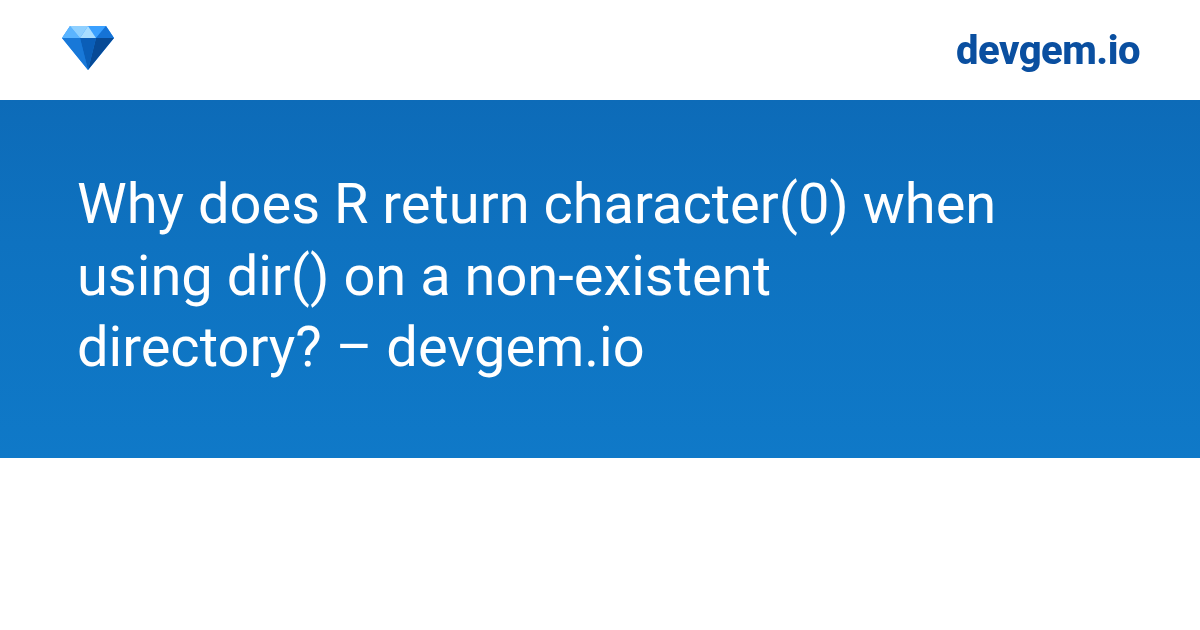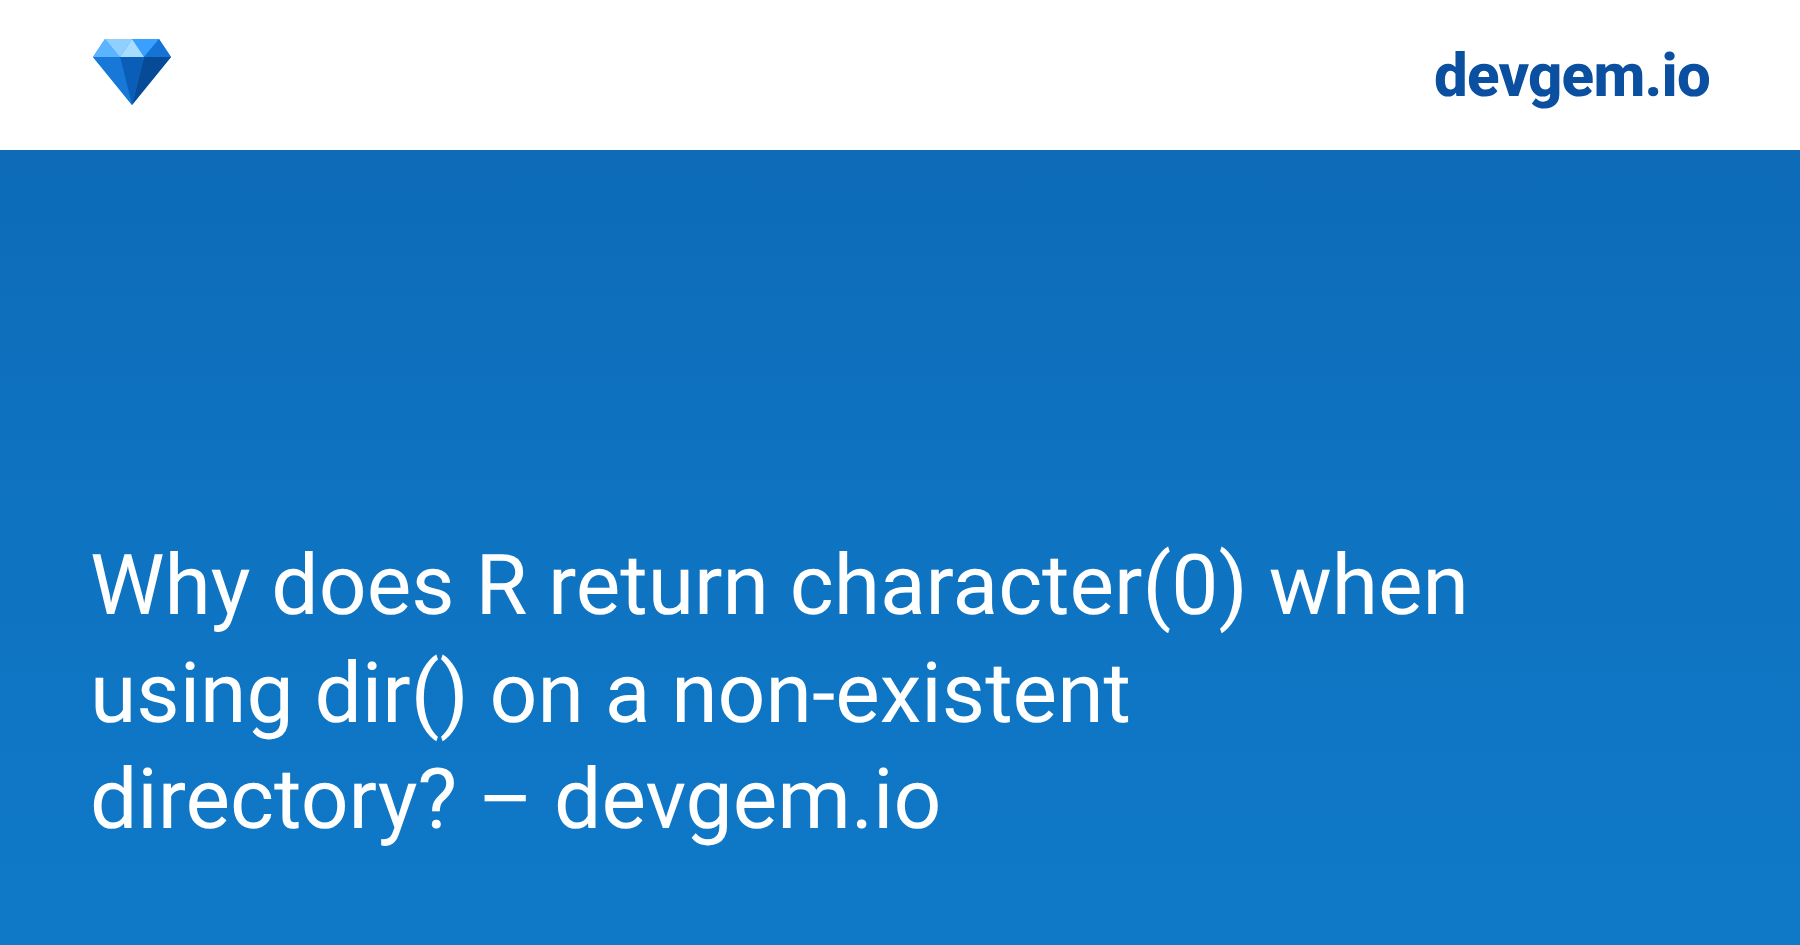--- a/index.html
+++ b/index.html
@@ -1,21 +1,21 @@
 <!DOCTYPE html>
 <html><head>
 <meta charset="utf-8">
 <style>
   * { margin: 0; padding: 0; box-sizing: border-box; }
   html, body { width: 1200px; height: 630px; overflow: hidden; font-family: -apple-system, BlinkMacSystemFont, "Segoe UI", Roboto, "Helvetica Neue", Arial, sans-serif; }
-  .card { width: 1200px; height: 630px; display: flex; flex-direction: column; background: #737373; }
+  .card { width: 1200px; height: 458px; display: flex; flex-direction: column; background: #737373; }
   .header { height: 100px; background: #ffffff; display: flex; align-items: center; justify-content: space-between; padding: 0 60px; }
   .logo { display: flex; align-items: center; }
   .brand { font-size: 40px; font-weight: 800; letter-spacing: -0.5px; }
-  .hero { flex: 1; background: linear-gradient(180deg, #0d6bb8 0%, #0e72c0 40%, #0f79c8 100%); padding: 55px 60px 60px 60px; display: flex; align-items: flex-end; }
+  .hero { flex: 1; background: linear-gradient(180deg, #0d6bb8 0%, #0e72c0 40%, #0f79c8 100%); padding: 55px 60px 60px 77px; display: flex; align-items: center; }
   .title { color: #ffffff; font-size: 56px; font-weight: 400; line-height: 1.28; max-width: 930px; letter-spacing: 0px; }
 </style>
 </head>
 <body>
 
 <div class="card">
   <div class="header">
     <div class="logo">
       <span>
         <svg width="56" height="48" viewBox="0 0 56 48">

